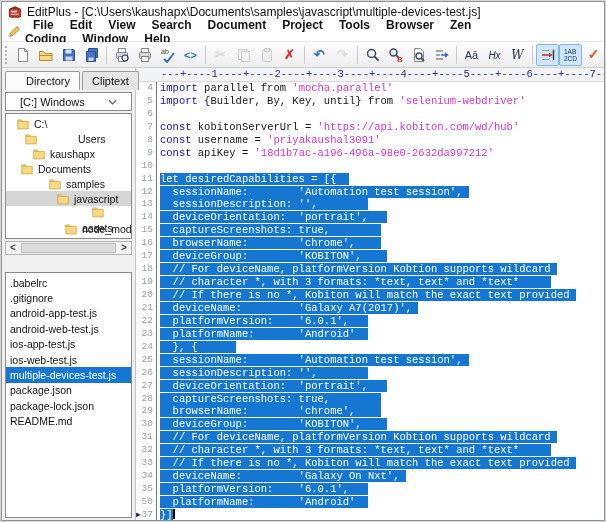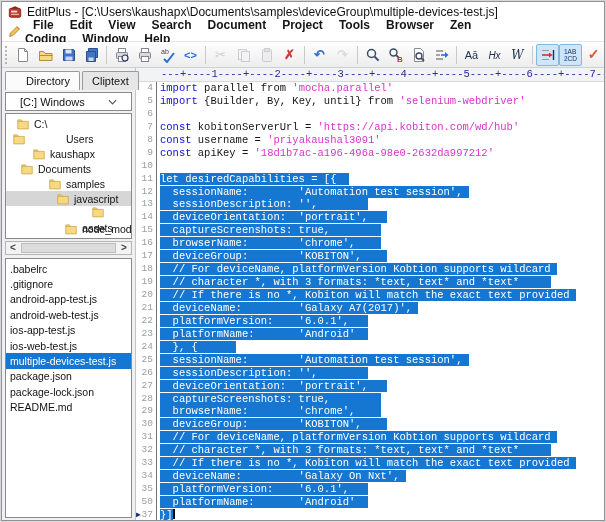--- a/index.html
+++ b/index.html
@@ -46,21 +46,21 @@
            align-items:center; justify-content:space-between; padding:0 14px; margin:2px 0; font-size:11px; }
   .combo .chev svg { display:block; }
   .treebox { height:126px; flex:none; border:1px solid #8a8a8a; background:#fff; overflow:hidden; padding:2px 0; }
   .trow { height:15px; display:flex; align-items:center; gap:4px; white-space:nowrap; }
   .trow.sel { background:#d6d6d6; }
   .trow svg { flex:none; display:block; }
   .hscroll { height:14px; flex:none; margin-top:2px; border:1px solid #b5b5b5; background:#f3f3f3;
              display:flex; align-items:center; }
   .sarrow { width:14px; flex:none; text-align:center; font-size:10px; line-height:10px; color:#444; font-weight:bold; }
   .sthumb { flex:1; height:10px; margin:0 1px; background:#dcdcdc; border:1px solid #bdbdbd; }
-  .filelist { flex:1; margin-top:3px; border:1px solid #8a8a8a; background:#fff; overflow:hidden; padding:2px 0; }
+  .filelist { flex:1; margin-top:17px; border:1px solid #8a8a8a; background:#fff; overflow:hidden; padding:2px 0; }
   .frow { height:15.4px; padding:0 4px; display:flex; align-items:center; white-space:nowrap; font-size:10.5px; }
   .frow.sel { background:#1577d2; color:#fff; }
 
   
   .editor { flex:1; min-width:0; display:flex; flex-direction:column; background:#fff; }
   .ruler { height:14px; flex:none; background:#f2f3f5; border-bottom:1px solid #d8d8d8;
            font-family:"Liberation Mono",monospace; font-size:10.5px; line-height:13px;
            color:#2a2a99; white-space:pre; overflow:hidden; display:flex; }
   .ruler-spacer { width:25px; flex:none; }
   .ruler-mark { display:inline-block; width:6.3px; height:10px; background:#16166e; vertical-align:-2px; }
@@ -82,21 +82,21 @@
 
   <div class="titlebar">
     <span class="app-icon">
       <svg viewBox="0 0 16 16" width="14" height="14">
           <path d="M2 4l6-2.5L14 4" fill="#8e2418"></path>
           <rect x="1.5" y="4" width="13" height="10" rx="1.5" fill="#c0392b" stroke="#8e2418"></rect>
           <rect x="3.5" y="6.5" width="7" height="2" fill="#fff" opacity=".85"></rect>
           <rect x="3.5" y="10" width="9" height="1.5" fill="#e8b0a8"></rect>
         </svg>
     </span>
-    <span>EditPlus - [C:\Users\kaushapx\Documents\samples\deviceGroup\multiple-devices-test.js]</span>
+    <span>EditPlus - [C:\Users\kaushapx\Documents\samples\javascript\multiple-devices-test.js]</span>
   </div>
 
   <div class="menubar">
     <span class="pencil">
       <svg viewBox="0 0 16 16" width="13" height="13">
           <path d="M2 14l1-4 8-8 3 3-8 8z" fill="#f2c14e" stroke="#a97d28"></path>
           <path d="M11 2l3 3" stroke="#a97d28" fill="none"></path>
           <path d="M2 14l1.2-1.2 0 0z" fill="#333"></path>
         </svg>
     </span>
@@ -291,21 +291,21 @@
       <div class="treebox" id="treebox">
           <div class="trow" style="padding-left: 10px;">
             <span>
               <svg viewBox="0 0 16 16" width="14" height="12">
                 <path d="M1 2.5h5l1.5 2H15v10H1z" fill="#f7d984" stroke="#c9a23f"></path>
                 <path d="M1 4.5h6.5" stroke="#c9a23f"></path>
               </svg>
             </span>
             <span>C:\</span>
           </div>
-          <div class="trow" style="padding-left: 6px; gap: 40px;">
+          <div class="trow" style="padding-left: 18px; gap: 40px;">
             <span>
               <svg viewBox="0 0 16 16" width="14" height="12">
                 <path d="M1 2.5h5l1.5 2H15v10H1z" fill="#f7d984" stroke="#c9a23f"></path>
                 <path d="M1 4.5h6.5" stroke="#c9a23f"></path>
               </svg>
             </span>
             <span>Users</span>
           </div>
           <div class="trow" style="padding-left: 26px;">
             <span>

